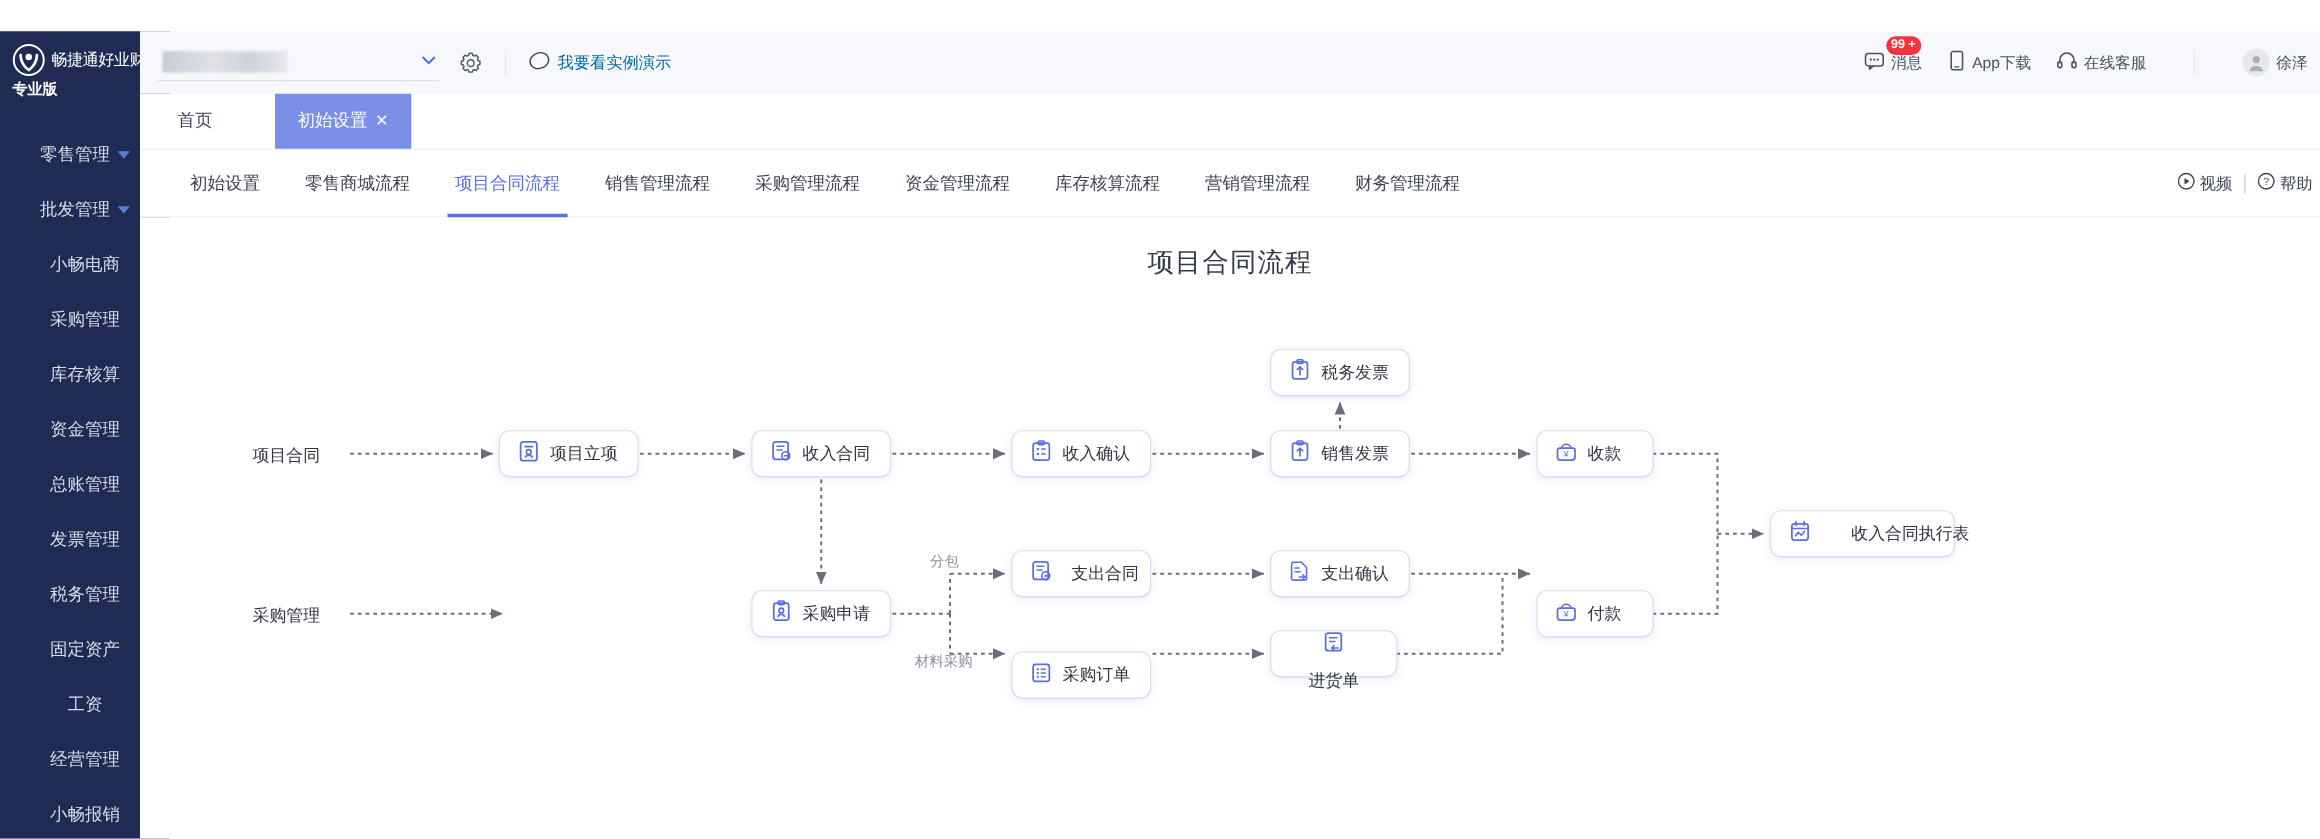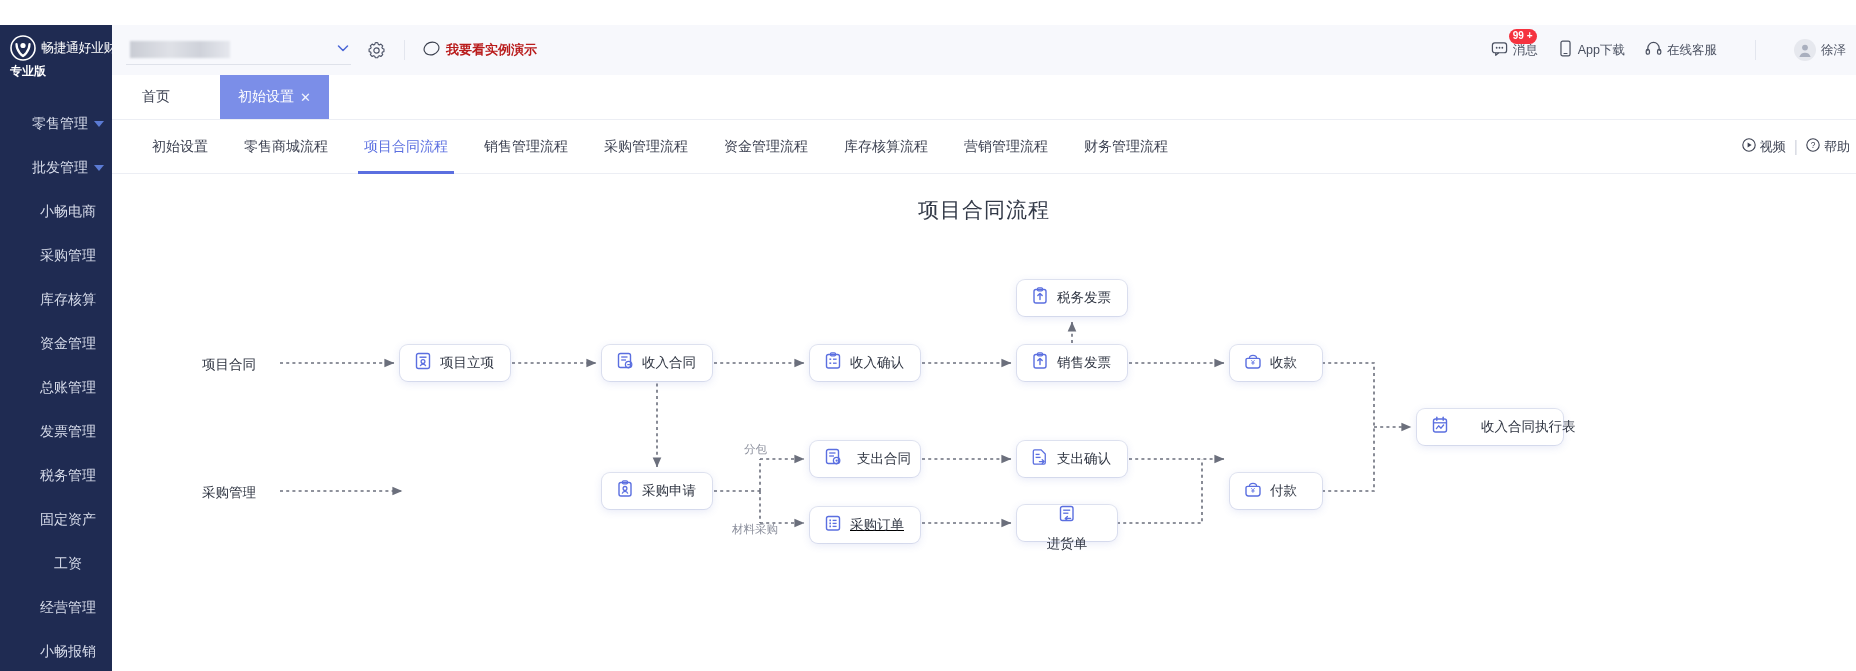--- a/index.html
+++ b/index.html
@@ -40,21 +40,21 @@
     display: flex; align-items: center; position: relative;
   }
   .redact {
     position: absolute; left: 4px; top: 6px; width: 100px; height: 17px;
     background: linear-gradient(90deg,#c9ccd4 0%, #dfe1e7 40%, #cfd2da 70%, #e6e8ee 100%);
     filter: blur(1px);
   }
   .chev-down { margin-left: auto; color: #4a66d6; font-size: 13px; }
   .gear-btn { margin-left: 16px; color: #4d5468; cursor: pointer; display:flex; }
   .vdiv { width: 1px; height: 20px; background: #e3e6ee; margin: 0 18px; }
-  .demo-link { display: flex; align-items: center; gap: 6px; font-size: 13px; color: #b91c1c; cursor: pointer; font-weight: bold; }
+  .demo-link { display: flex; align-items: center; gap: 6px; font-size: 13px; color: #0369a1; cursor: pointer; }
   .topbar-right { margin-left: auto; display: flex; align-items: center; padding-right: 10px; gap: 20px; }
   .tr-item { display: flex; align-items: center; gap: 5px; font-size: 12.5px; color: #4a5060; cursor: pointer; position: relative; }
   .badge {
     position: absolute; left: 18px; top: -11px; background: #f5333f; color: #fff;
     font-size: 10px; line-height: 1; padding: 2px 4px 3px 4px; border-radius: 9px;
     min-width: 22px; text-align: right; font-weight: 700;
   }
   .avatar { width: 22px; height: 22px; border-radius: 50%; background: #e6e8ee; display:flex; align-items:center; justify-content:center; }
   .user-name { font-size: 12.5px; color: #4a5060; }
 
@@ -434,21 +434,21 @@
         </div>
         <div class="node" style="left: 905px; top: 267px; width: 110px;">
           <span><svg width="18" height="18" viewBox="0 0 18 18">
               <path d="M3 2 h7 l4.5 4.5 V16 a1.5 1.5 0 0 1 -1.5 1.5 H3 a1.5 1.5 0 0 1 -1.5 -1.5 V3.5 A1.5 1.5 0 0 1 3 2 z" fill="none" stroke="#5b6fe0" stroke-width="1.4" transform="scale(0.92) translate(1,0)"></path>
               <line x1="4.6" y1="6.4" x2="8.6" y2="6.4" stroke="#5b6fe0" stroke-width="1.3"></line>
               <line x1="4.6" y1="9.4" x2="9.6" y2="9.4" stroke="#5b6fe0" stroke-width="1.3"></line>
               <path d="M8.4 13.6 H13 M11.2 11.8 L13.2 13.6 L11.2 15.4" fill="none" stroke="#5b6fe0" stroke-width="1.3" stroke-linecap="round" stroke-linejoin="round"></path>
             </svg></span>
           <span class="nlabel">支出确认</span>
         </div>
-        <div class="node" style="left: 698px; top: 333px; width: 110px; text-decoration: underline;">
+        <div class="node" style="left: 698px; top: 348px; width: 110px;">
           <span><svg width="18" height="18" viewBox="0 0 18 18">
               <rect x="2.5" y="2.5" width="13" height="13.5" rx="2" fill="none" stroke="#5b6fe0" stroke-width="1.4"></rect>
               <line x1="5.4" y1="6.4" x2="7" y2="6.4" stroke="#5b6fe0" stroke-width="1.6"></line>
               <line x1="8.6" y1="6.4" x2="12.6" y2="6.4" stroke="#5b6fe0" stroke-width="1.3"></line>
               <line x1="5.4" y1="9.4" x2="7" y2="9.4" stroke="#5b6fe0" stroke-width="1.6"></line>
               <line x1="8.6" y1="9.4" x2="12.6" y2="9.4" stroke="#5b6fe0" stroke-width="1.3"></line>
               <line x1="5.4" y1="12.4" x2="7" y2="12.4" stroke="#5b6fe0" stroke-width="1.6"></line>
               <line x1="8.6" y1="12.4" x2="12.6" y2="12.4" stroke="#5b6fe0" stroke-width="1.3"></line>
             </svg></span>
           <span class="nlabel">采购订单</span>

